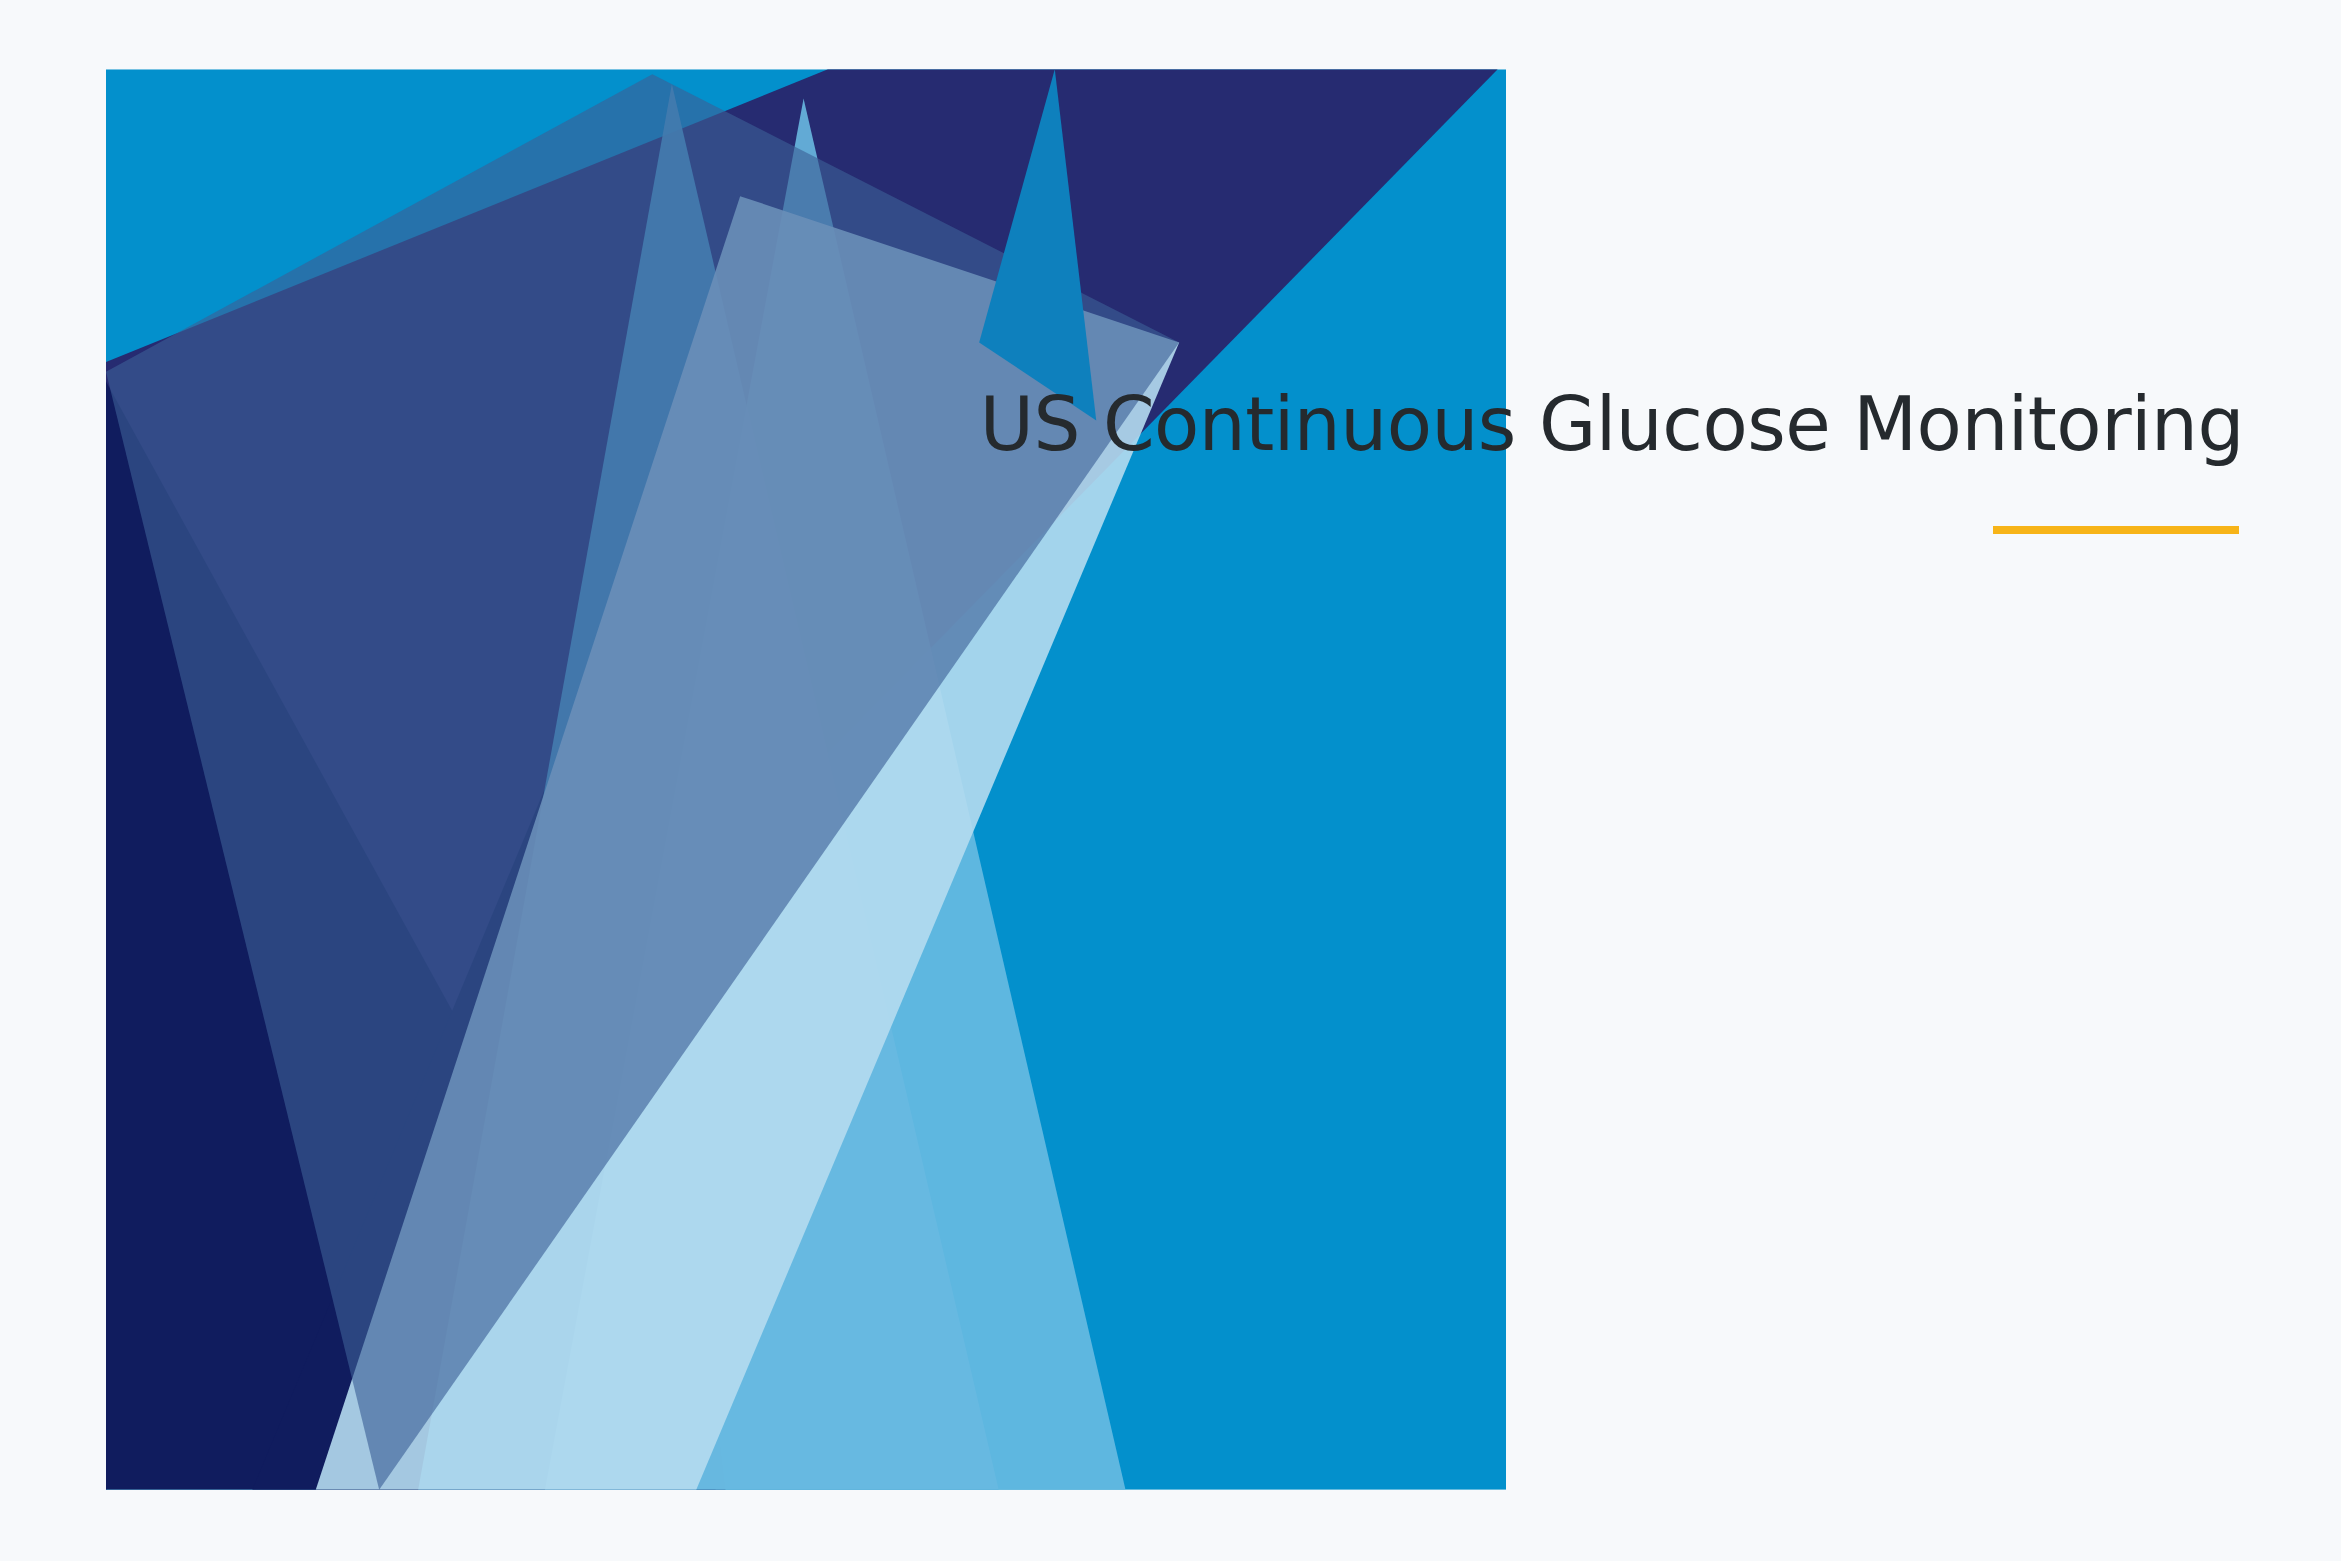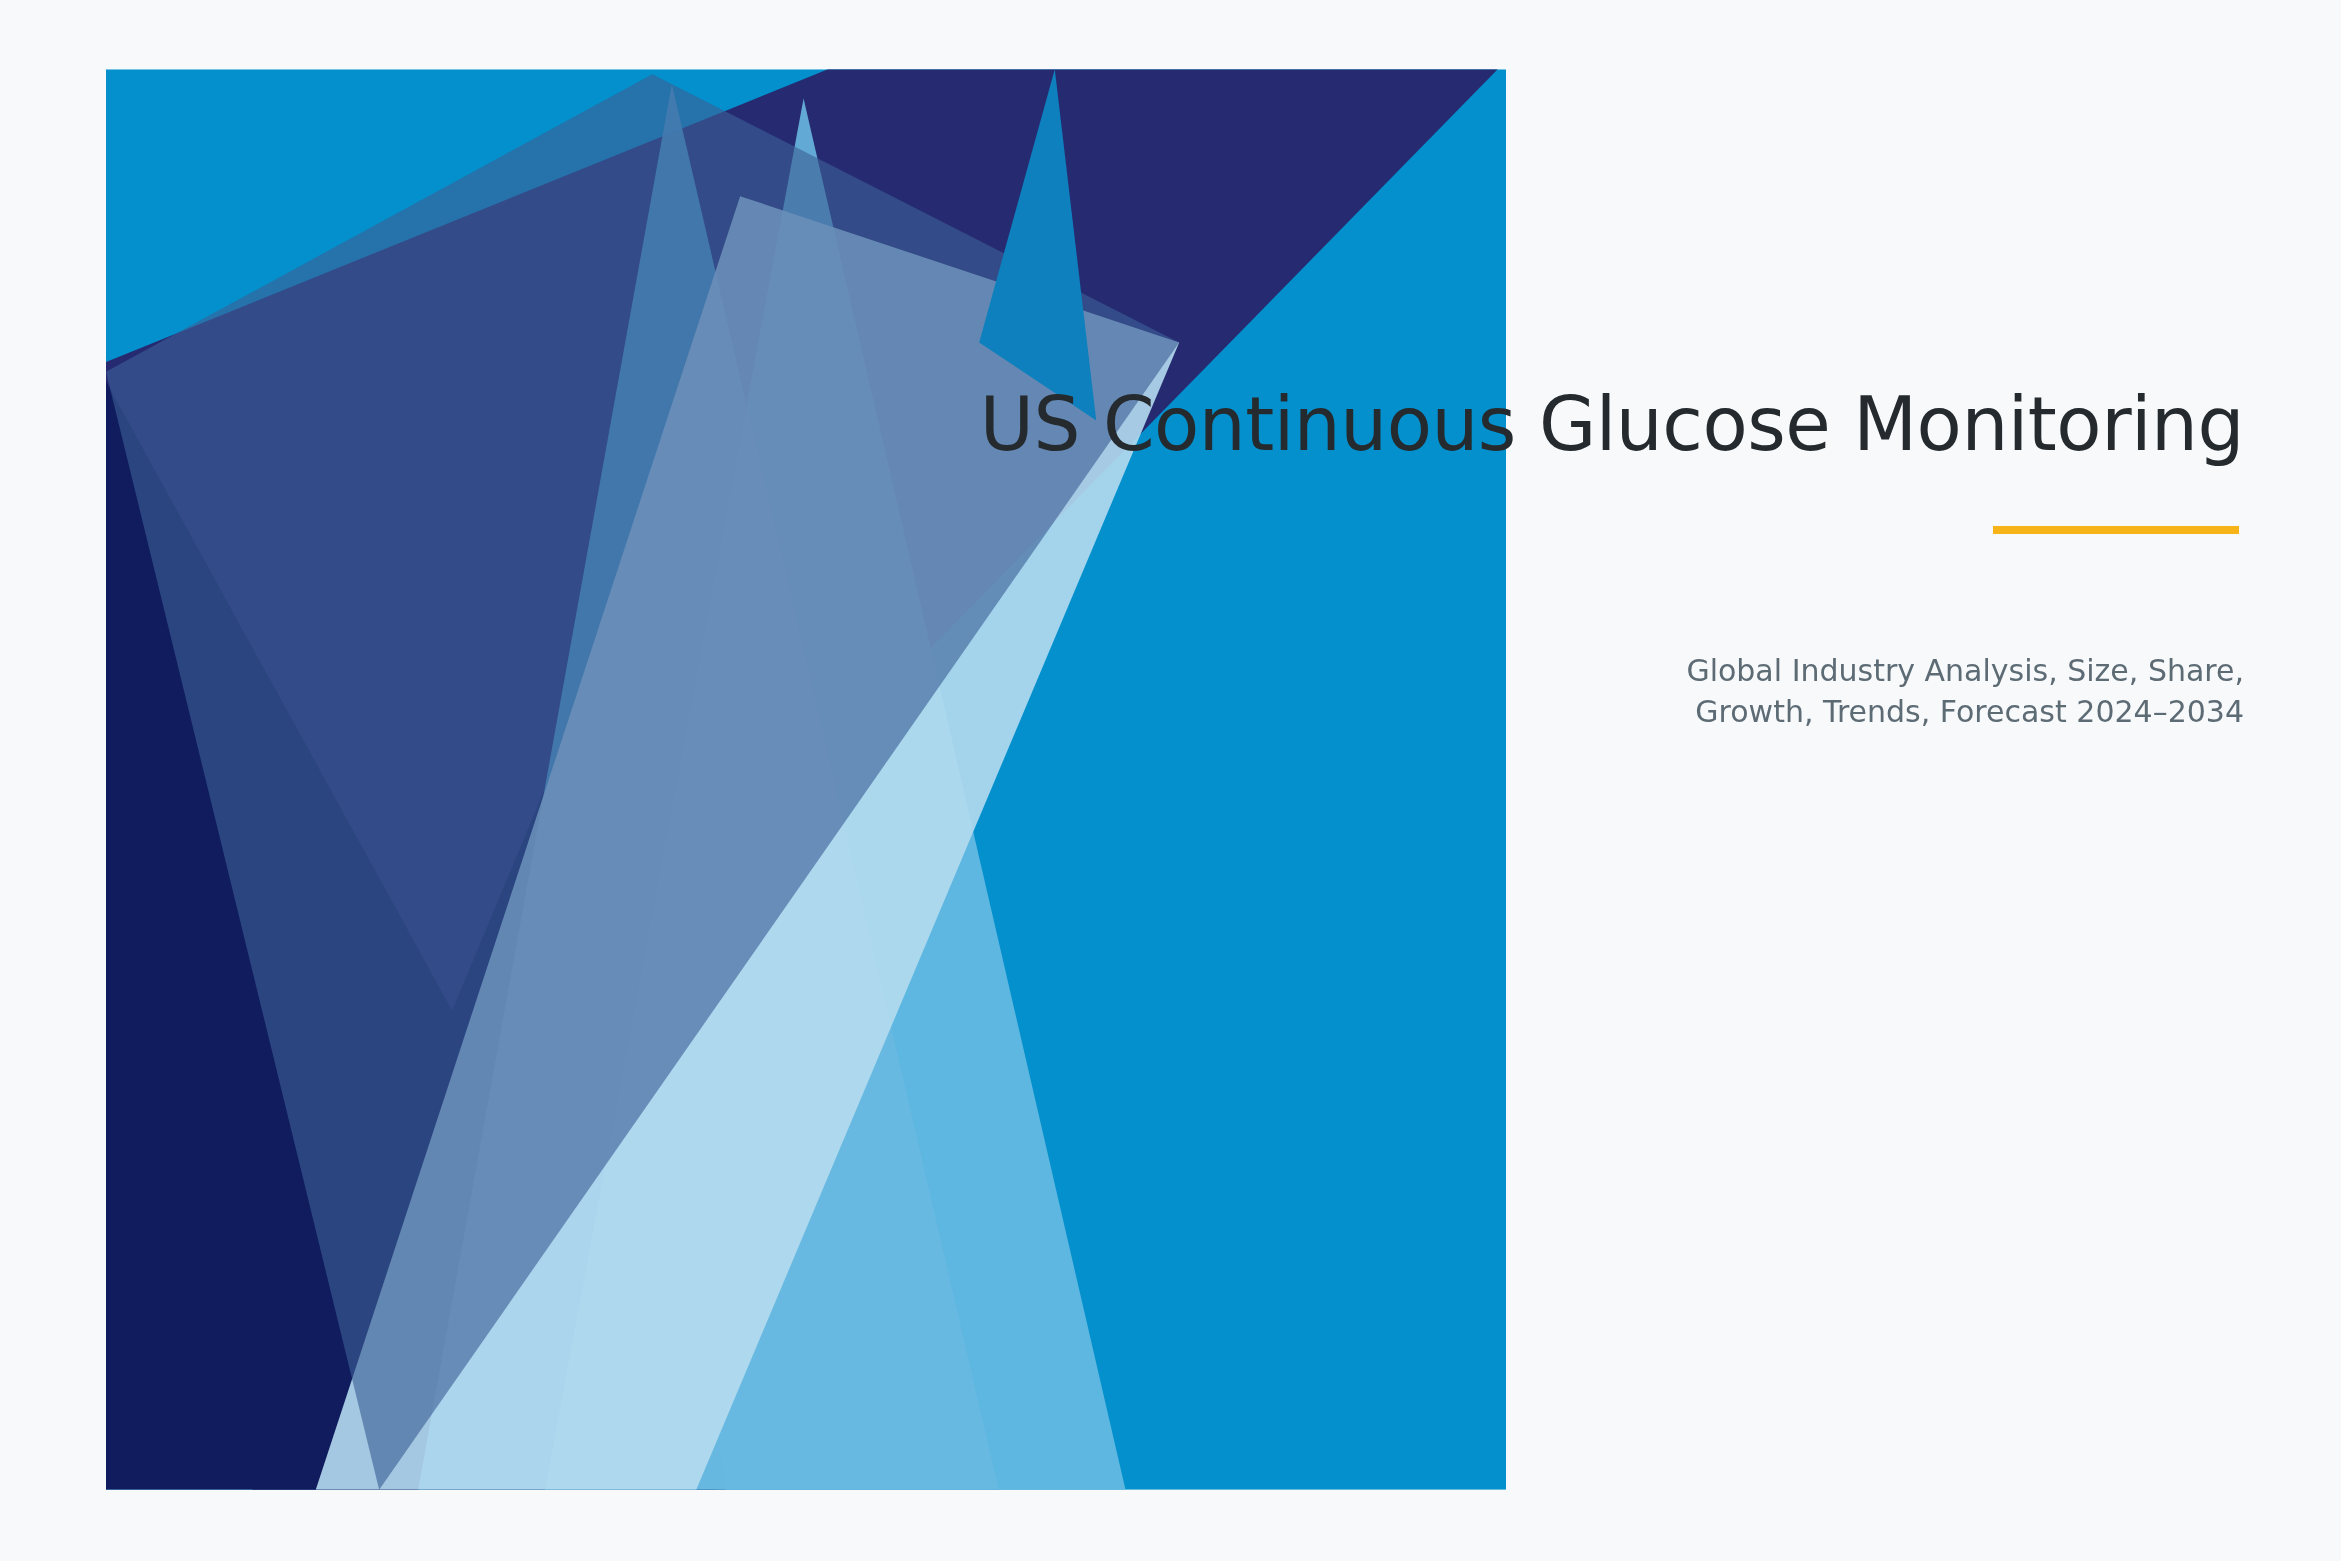--- a/index.html
+++ b/index.html
@@ -119,16 +119,15 @@
       </g>
     </svg>
   </div>
 
   <div class="text-block">
     <h1 class="title"><span>US Continuous Glucose Monitoring</span><br></h1>
   </div>
 
   <div class="title-underline"></div>
 
-  <p class="subtitle"><span>Global Industry Analysis, Size, Share,</span><br><span>Growth, Trends, Forecast 2024–2034</span></p>
 
 </div>
 
 
 </body></html>

